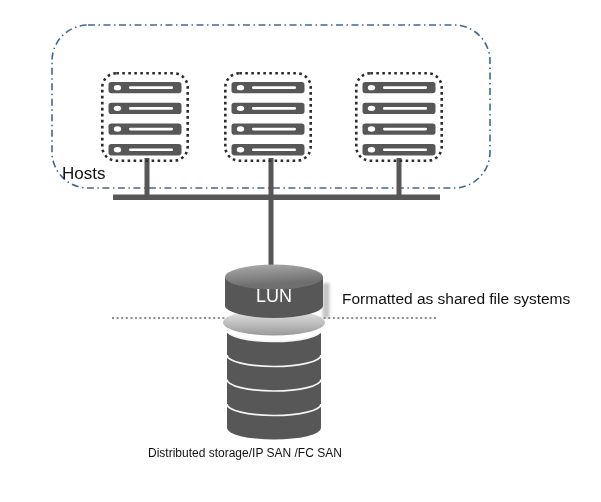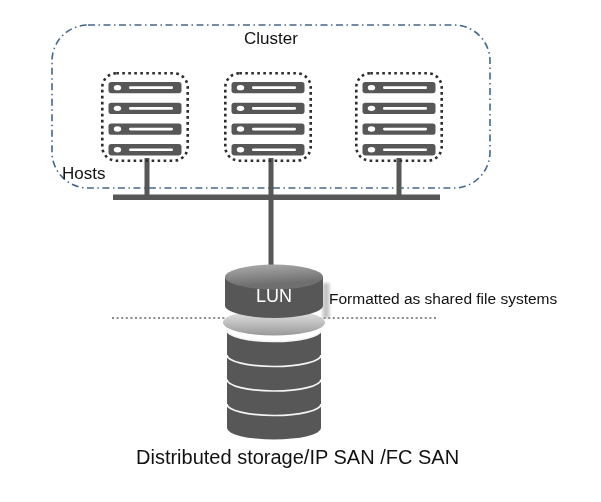--- a/index.html
+++ b/index.html
@@ -30,24 +30,24 @@
   }
   .hosts-label {
     left: 62px; top: 164px; font-size: 17px;
   }
   .lun-label {
     left: 214px; top: 286px; width: 120px;
     text-align: center; font-size: 18px;
     color: var(--lun-text, #ffffff);
   }
   .formatted-note {
-    left: 329px; top: 290px; font-size: 15.5px;
+    left: 329px; top: 290px; font-size: 15.5px; padding-left: 13px;
   }
   .storage-label {
-    left: 136px; top: 446px; font-size: 20px;
+    left: 148px; top: 446px; font-size: 12px;
   }
   
   .fill-gray   { fill: var(--shape-gray, #575757); }
   .fill-white  { fill: #ffffff; }
   .host-border {
     fill: none;
     stroke: var(--host-border, #2d2d2d);
     stroke-width: 2.6;
     stroke-dasharray: 2.6 3.4;
   }
@@ -126,18 +126,17 @@
 
     <g>
       <path d="M227,330 A47,11.5 0 0 0 321,330 L321,428 A47,11.5 0 0 1 227,428 Z" class="fill-gray"></path>
       <path d="M227,330 A47,11.5 0 0 0 321,330" class="white-arc"></path>
       <path d="M227,355 A47,11.5 0 0 0 321,355" class="white-arc"></path>
       <path d="M227,379.5 A47,11.5 0 0 0 321,379.5" class="white-arc"></path>
       <path d="M227,404 A47,11.5 0 0 0 321,404" class="white-arc"></path>
     </g>
   </svg>
 
-  <div class="label cluster-label">Cluster</div>
   <div class="label hosts-label">Hosts</div>
   <div class="label lun-label">LUN</div>
   <div class="label formatted-note">Formatted as shared file systems</div>
   <div class="label storage-label">Distributed storage/IP SAN /FC SAN</div>
 </div>
 
 </body></html>

